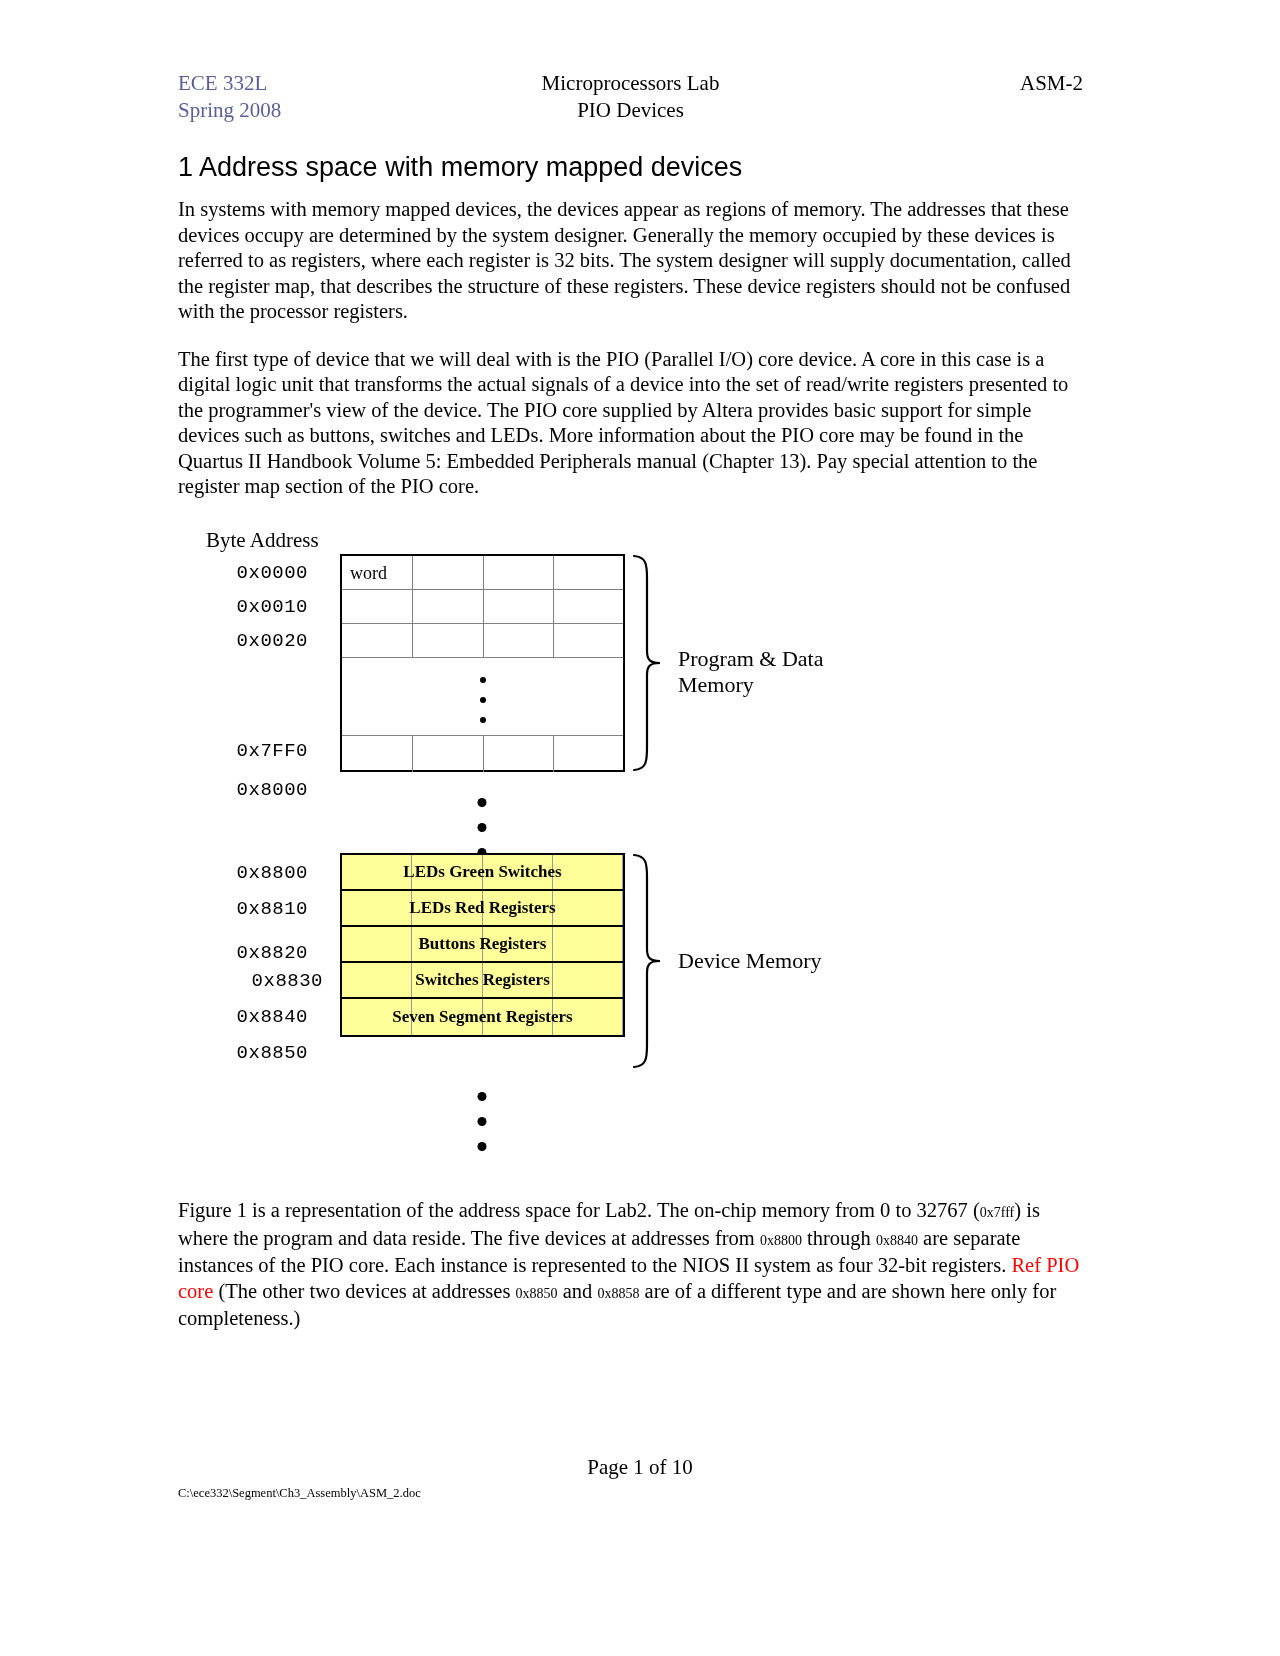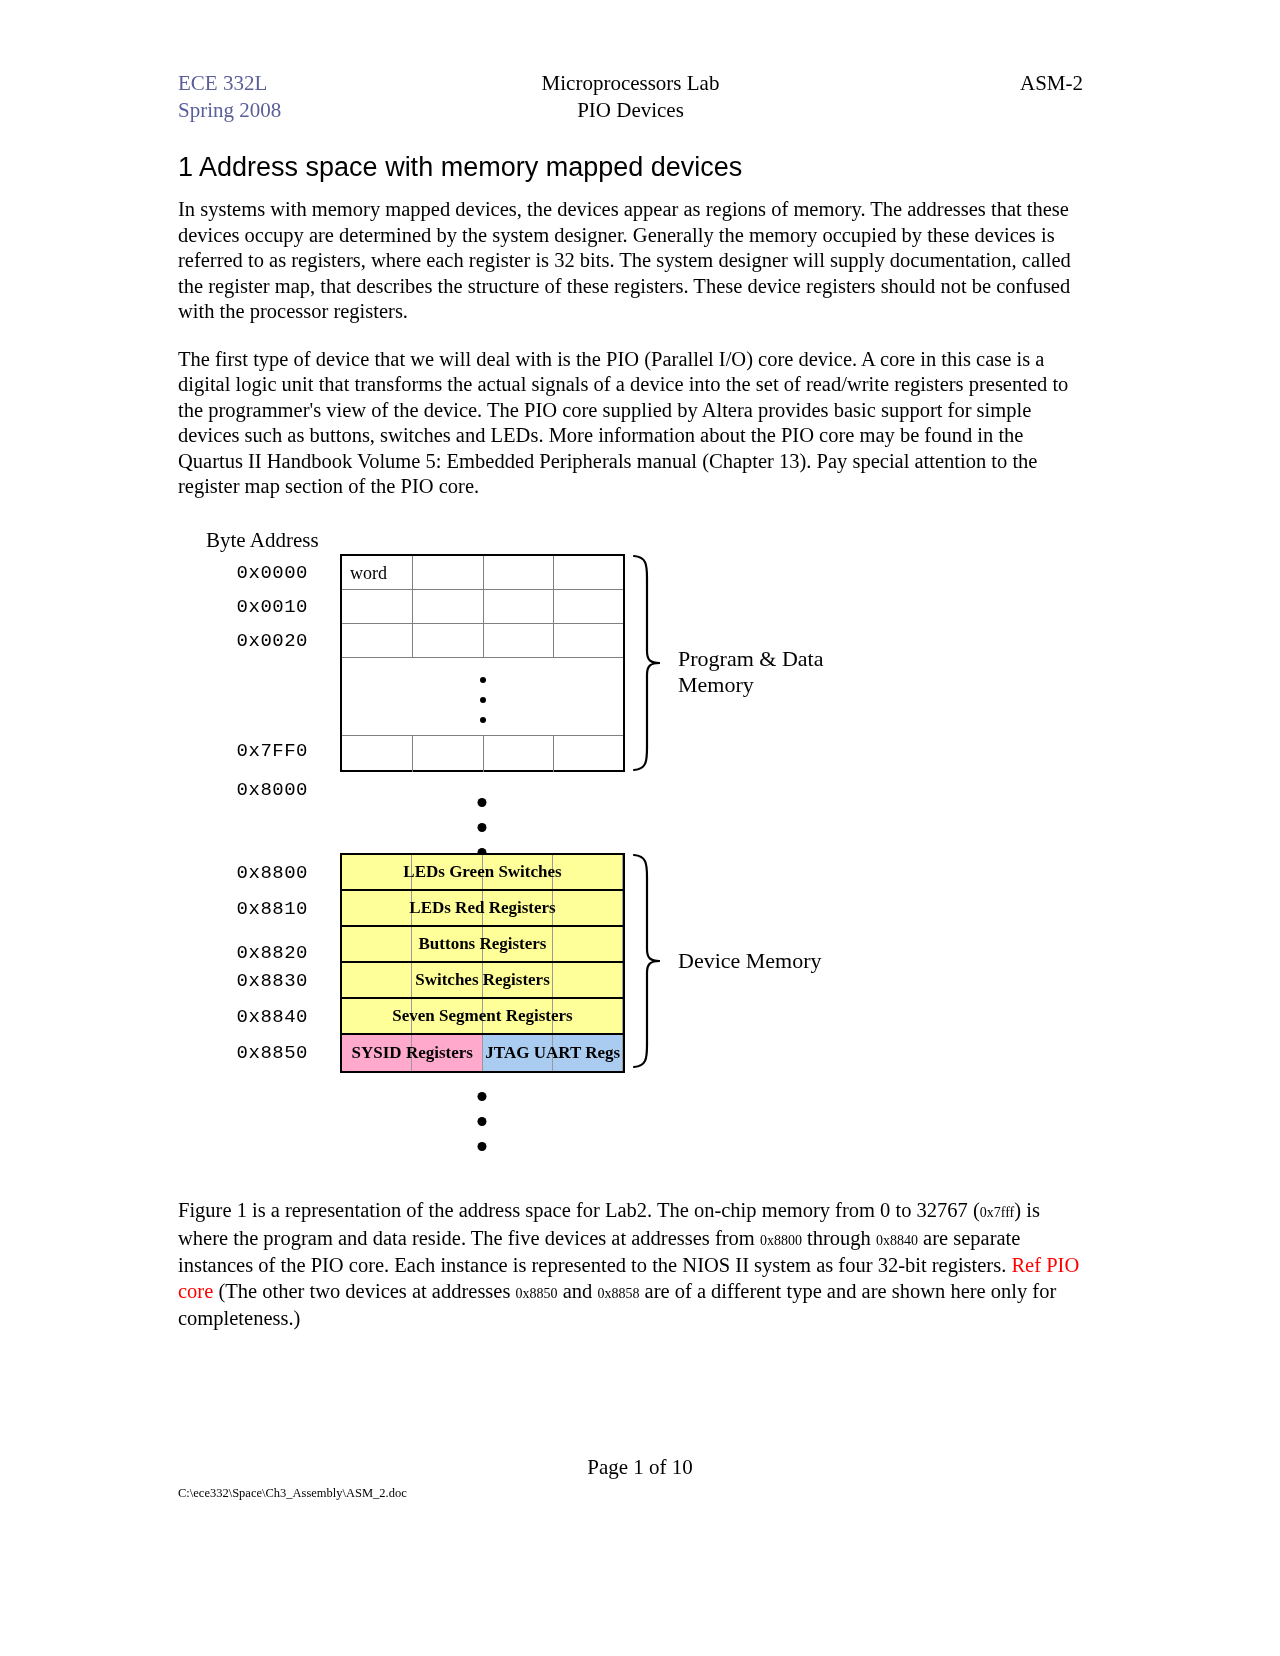--- a/index.html
+++ b/index.html
@@ -311,21 +311,21 @@
 
     <div class="vdots big" style="left:304px; top:262px;">
       <span></span>
         <span></span>
         <span></span>
     </div>
 
     <div class="addr" style="left:0px; top:334px;">0x8800</div>
     <div class="addr" style="left:0px; top:370px;">0x8810</div>
     <div class="addr" style="left:0px; top:406px;margin-top:8px;">0x8820</div>
-    <div class="addr" style="left:0px; top:442px;">0x8830</div>
+    <div class="addr" style="left:15px; top:442px;">0x8830</div>
     <div class="addr" style="left:0px; top:478px;">0x8840</div>
     <div class="addr" style="left:0px; top:514px;">0x8850</div>
 
     <div class="dev-grid">
 
       <div class="dev-row">
         <div class="cell" style="background: rgb(255, 255, 153);"></div>
         <div class="cell" style="background: rgb(255, 255, 153);"></div>
         <div class="cell" style="background: rgb(255, 255, 153);"></div>
         <div class="cell" style="background: rgb(255, 255, 153);"></div>
@@ -357,28 +357,20 @@
       </div>
 
       <div class="dev-row">
         <div class="cell" style="background: rgb(255, 255, 153);"></div>
         <div class="cell" style="background: rgb(255, 255, 153);"></div>
         <div class="cell" style="background: rgb(255, 255, 153);"></div>
         <div class="cell" style="background: rgb(255, 255, 153);"></div>
         <div class="dev-label">Seven Segment Registers</div>
       </div>
 
-      <div class="dev-row">
-        <div class="cell" style="background: rgb(255, 170, 204);"></div>
-        <div class="cell" style="background: rgb(255, 170, 204);"></div>
-        <div class="cell" style="background: rgb(170, 204, 240);"></div>
-        <div class="cell" style="background: rgb(170, 204, 240);"></div>
-        <div class="dev-label half-left">SYSID Registers</div>
-        <div class="dev-label half-right">JTAG UART Regs</div>
-      </div>
     </div>
 
     <div class="vdots big" style="left:304px; top:556px;">
       <span></span>
         <span></span>
         <span></span>
     </div>
 
     <svg class="brace" style="left:452px; top:26px;" width="40" height="218" viewBox="0 0 40 218">
       <path d="M4 2 C 16 3, 17 10, 17 24 L 17 97 C 17 106, 20 109, 30 109 C 20 109, 17 112, 17 121 L 17 194 C 17 208, 16 215, 4 216" fill="none" stroke="#000" stroke-width="2.2" stroke-linecap="round"></path>
@@ -393,15 +385,15 @@
     </svg>
     <div class="brace-label" style="left:500px; top:420px;">Device Memory</div>
 
   </div>
 
   <div class="lower-text">
     <p class="body-par"><span>Figure 1 is a representation of the address space for Lab2.  The on-chip memory from 0 to 32767 (</span><span class="mono">0x7fff</span><span>) is where the program and data reside. The five devices at addresses from </span><span class="mono">0x8800</span><span> through </span><span class="mono">0x8840</span><span> are separate instances of the PIO core.  Each instance is represented to the NIOS II system as four 32-bit registers. </span><span class="red">Ref PIO core</span><span>  (The other two devices at addresses </span><span class="mono">0x8850</span><span> and </span><span class="mono">0x8858</span><span> are of a different type and are shown here only for completeness.)</span></p>
   </div>
 
   <div class="footer-page">Page 1 of 10</div>
-  <div class="footer-path">C:\ece332\Space\Ch3_Assembly\ASM_2.doc</div>
+  <div class="footer-path">C:\ece332\Segment\Ch3_Assembly\ASM_2.doc</div>
 
 </div>
 
 </body></html>

